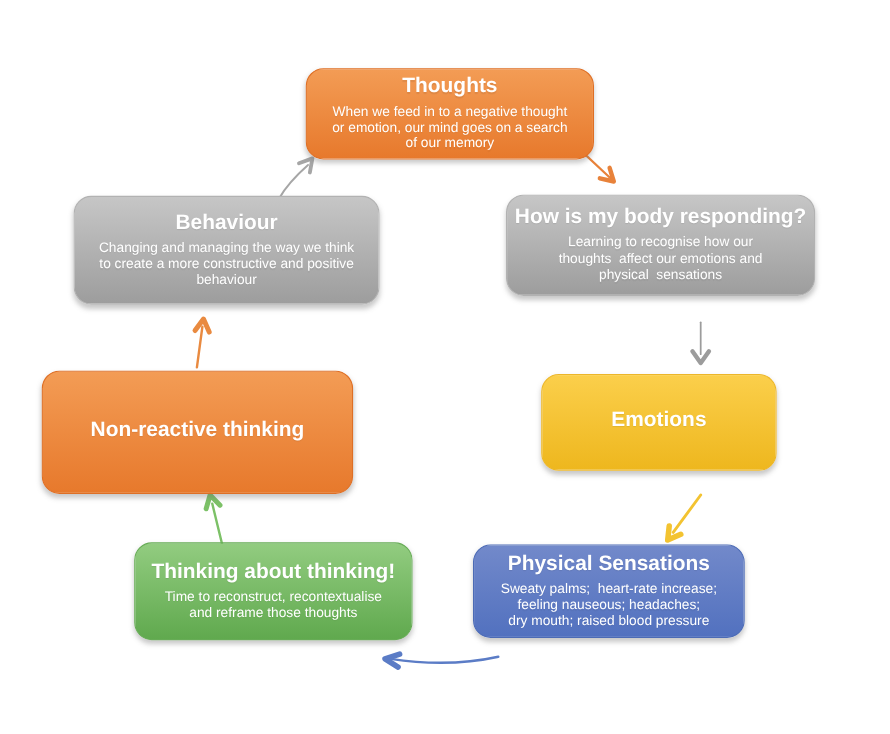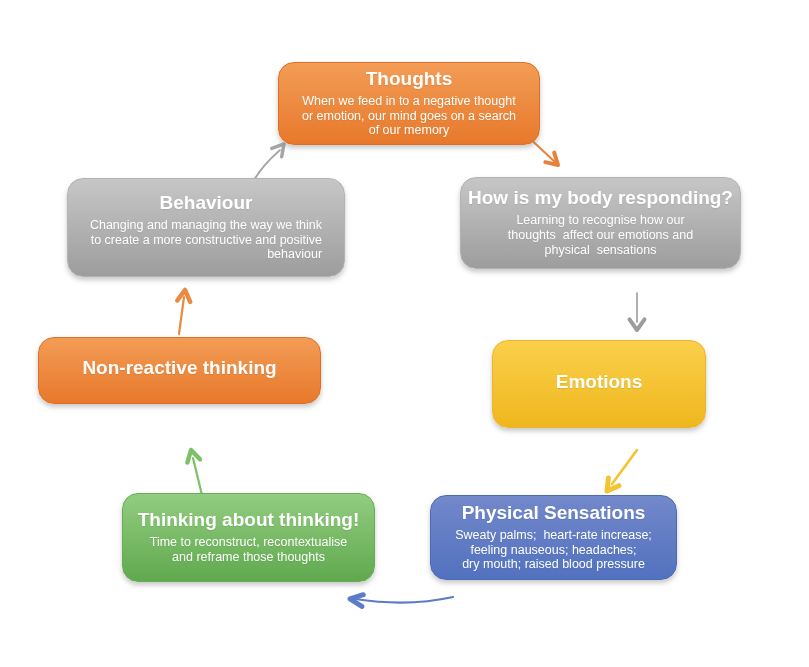--- a/index.html
+++ b/index.html
@@ -38,22 +38,22 @@
     line-height: 1.18;
     white-space: pre-wrap;
     text-shadow: 0 1px 1px rgba(0,0,0,0.06);
   }
   
   .b-thoughts            { left: 278px; top: 62px;  width: 262px; height: 83px; }
   .b-body-responding     { left: 460px; top: 177px; width: 281px; height: 92px; }
   .b-emotions            { left: 492px; top: 340px; width: 214px; height: 88px; }
   .b-physical            { left: 430px; top: 495px; width: 247px; height: 85px; }
   .b-thinking            { left: 122px; top: 493px; width: 253px; height: 89px; }
-  .b-nonreactive         { left: 38px;  top: 337px; width: 283px; height: 67px; }
-  .b-behaviour           { left: 67px;  top: 178px; width: 278px; height: 99px; text-align: right; }
+  .b-nonreactive         { left: 38px;  top: 337px; width: 283px; height: 112px; }
+  .b-behaviour           { left: 67px;  top: 178px; width: 278px; height: 99px; }
   .arrow { position: absolute; overflow: visible; }
   .a1 { left: 505px; top: 122px; }
   .a2 { left: 615px; top: 290px; }
   .a3 { left: 590px; top: 445px; }
   .a4 { left: 338px; top: 585px; }
   .a5 { left: 172px; top: 442px; }
   .a6 { left: 162px; top: 284px; }
   .a7 { left: 246px; top: 134px; }
 </style>
 </head>

